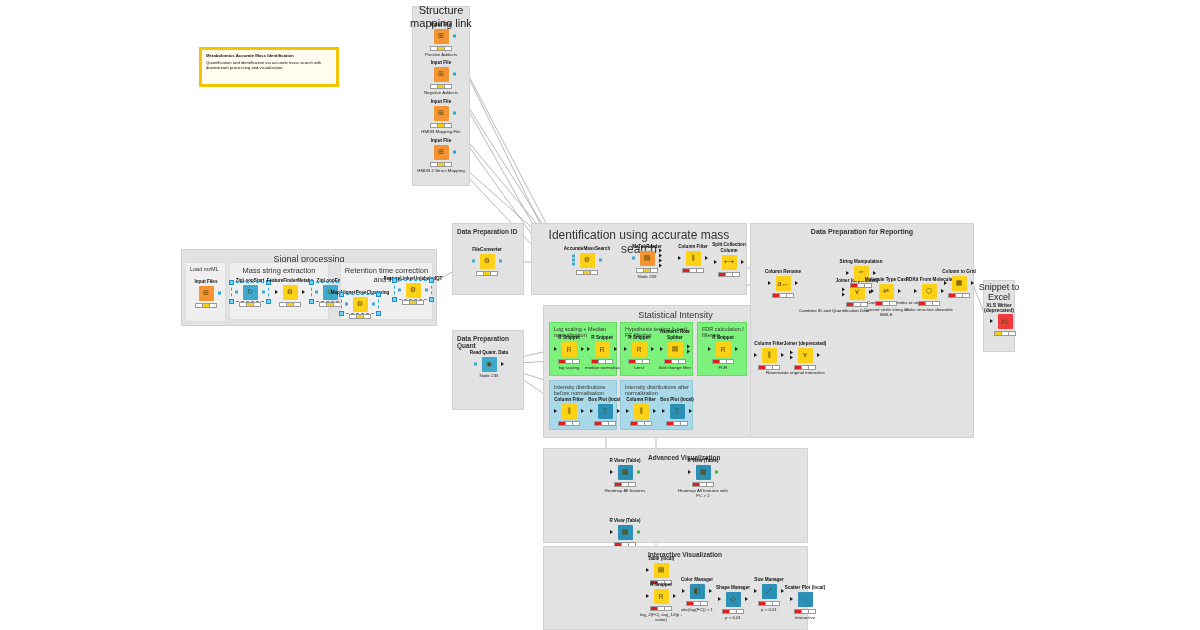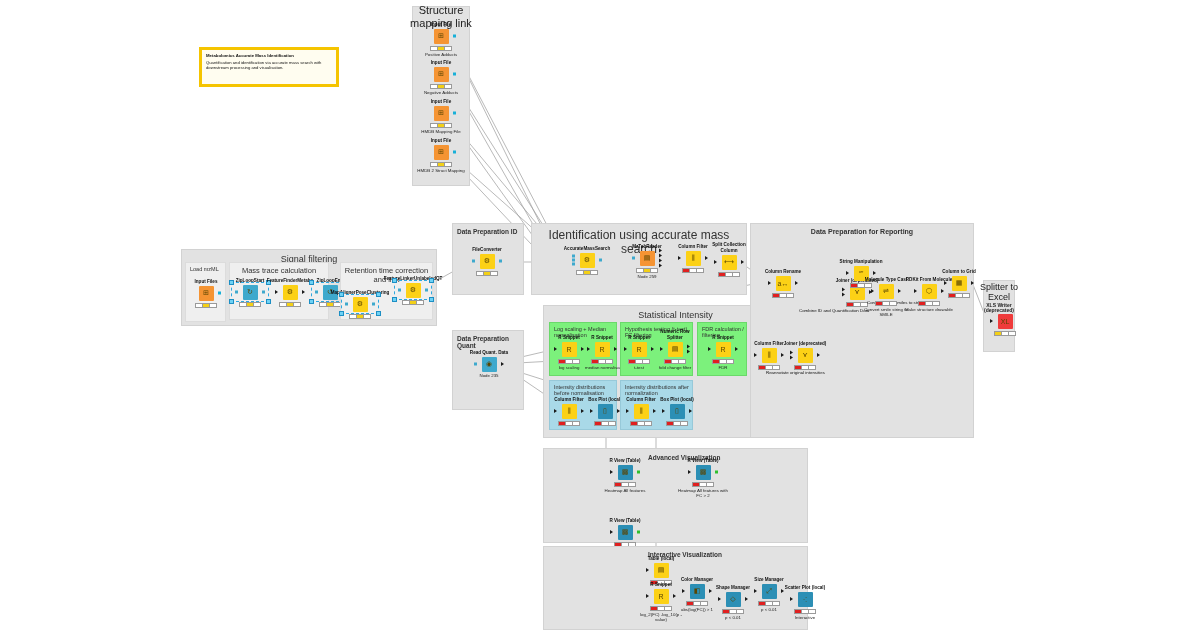--- a/index.html
+++ b/index.html
@@ -184,21 +184,21 @@
     </div>
     <div class="status">
         <i class="off"></i>
         <i class="yel"></i>
         <i class="off"></i>
       </div>
     <div class="nsub wrap">HMDB 2 Struct Mapping</div>
   </div>
 
   <div class="grp" style="left:181px;top:249px;width:256px;height:77px;">
-    <div class="grp-title">Signal filtering</div>
+    <div class="grp-title">Signal processing</div>
   </div>
 
   <div class="subgrp" style="left:185px;top:262px;width:41px;height:60px;">
     <div class="sub-title lft">Load mzML</div>
   </div>
   <div class="node c-orange" style="left:189px;top:285px;">
     <div class="nlabel">Input Files</div>
     <div class="nbody">
       <div class="ports l"></div>
       <div class="nicon">⊞</div>
@@ -207,21 +207,21 @@
         </div>
     </div>
     <div class="status">
         <i class="off"></i>
         <i class="yel"></i>
         <i class="off"></i>
       </div>
   </div>
 
   <div class="subgrp" style="left:229px;top:262px;width:100px;height:58px;">
-    <div class="sub-title">Mass trace calculation</div>
+    <div class="sub-title">Mass string extraction</div>
   </div>
   <div class="node c-cyan" style="left:233px;top:284px;">
     <div class="nlabel">ZipLoopStart</div>
     <div class="nbody">
       <div class="selbox"></div>
         <div class="selh" style="left:-4px;top:-4px;"></div>
         <div class="selh" style="right:-4px;top:-4px;"></div>
       <div class="selh" style="left:-4px;bottom:-4px;"></div>
         <div class="selh" style="right:-4px;bottom:-4px;"></div>
       <div class="ports l">
@@ -772,21 +772,21 @@
     <div class="status">
         <i class="red"></i>
         <i class="off"></i>
         <i class="off"></i>
       </div>
   </div>
   <div class="annot" style="left:766px;top:370px;width:100px;">Reannotate original intensities</div>
 
   <div class="grp" style="left:983px;top:280px;width:32px;height:72px;"></div>
   <div class="reslabel" style="left:975px;top:282px;width:48px;">
-    <span>Splitter to Excel</span>
+    <span>Snippet to Excel</span>
     <b>XLS Writer (deprecated)</b>
   </div>
   <div class="node c-red" style="left:988px;top:313px;">
     <div class="nbody">
       <div class="ports l">
           <span class="port"></span>
         </div>
       <div class="nicon">XL</div>
       <div class="ports r"></div>
     </div>

